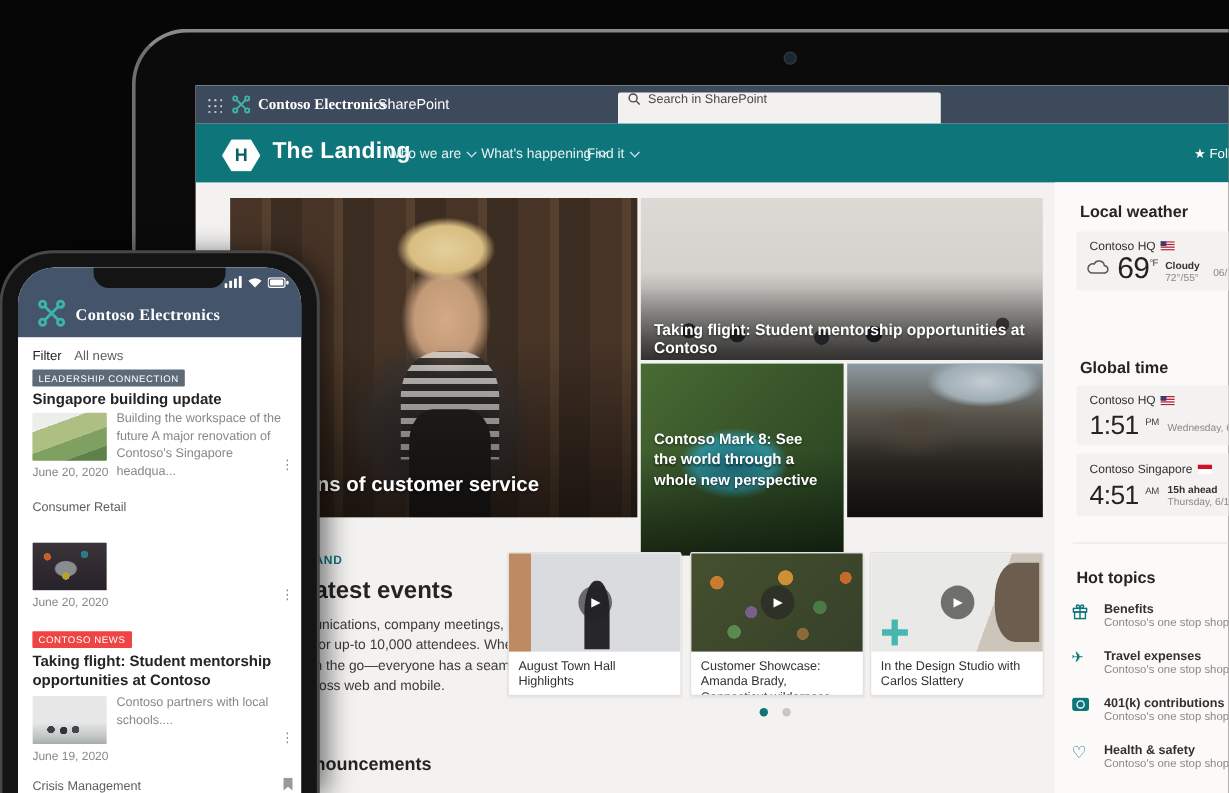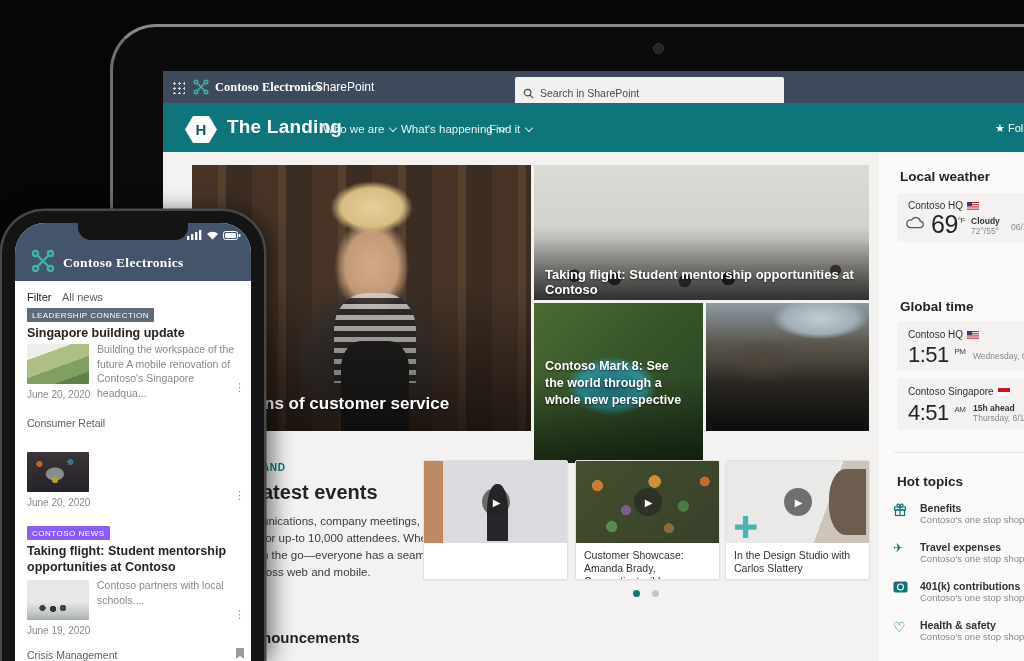--- a/index.html
+++ b/index.html
@@ -13,21 +13,21 @@
   .tab-cam{left:540px;top:16px;width:9px;height:9px;border-radius:50%;background:#1d2730;border:1px solid #2e3a44;}
   .screen{left:163px;top:71px;width:861px;height:590px;background:#f3f2f1;overflow:hidden;}
 
   
   .suitebar{left:0;top:0;width:861px;height:32px;background:#3d4a5b;}
   .waffle{left:9px;top:10px;width:13px;height:13px;
           background-image:radial-gradient(#cfd6dd 1.1px,transparent 1.2px);background-size:5px 5px;}
   .brand{color:#fff;font-family:"Liberation Serif",serif;font-weight:bold;font-size:12.5px;}
   .sp-label{color:#fff;font-size:12px;}
   .searchbox{left:352px;top:6px;width:269px;height:32px;background:#f2f1f0;border-radius:2px;
-             display:flex;align-items:center;gap:6px;padding-left:8px;box-sizing:border-box;}
+             display:flex;gap:6px;padding-left:8px;box-sizing:border-box;}
   .searchbox span{font-size:10.5px;color:#4a4a4a;}
 
   
   .tealbar{left:0;top:32px;width:861px;height:49px;background:#0e767a;}
   .hex{left:22px;top:13px;width:32px;height:27px;background:#fff;
        clip-path:polygon(25% 0,75% 0,100% 50%,75% 100%,25% 100%,0 50%);
        display:flex;align-items:center;justify-content:center;color:#0b5e62;font-weight:bold;font-size:15px;}
   .site-title{left:64px;top:13px;color:#fff;font-size:19px;font-weight:bold;letter-spacing:.2px;}
   .navitem{top:20px;color:#e8f2f2;font-size:11.5px;}
   .chev{display:inline-block;width:5px;height:5px;border-right:1.4px solid #d5e6e6;border-bottom:1.4px solid #d5e6e6;
@@ -214,20 +214,21 @@
       <div class="ev-line">ross web and mobile.</div>
     </div>
 
     <div class="abs ecard" style="left:260px">
       <div class="eimg eimg1">
         <div class="fig-woman"></div>
         <div class="play">
             <span>▶</span>
           </div>
       </div>
+      <div class="elabel">August Town Hall Highlights</div>
     </div>
     <div class="abs ecard" style="left:412px">
       <div class="eimg eimg2">
         <div class="play">
             <span>▶</span>
           </div>
       </div>
       <div class="elabel">Customer Showcase: Amanda Brady, Connecticut wilderness</div>
     </div>
     <div class="abs ecard" style="left:562px">
@@ -369,32 +370,32 @@
       <div class="abs" style="left:12px;top:64px">
         <span class="pfilter-b">Filter</span>
         <span class="pfilter-v" style="margin-left:6px">All news</span>
       </div>
 
       <div class="abs badge" style="left:12px;top:85px;background:#5d6a78">LEADERSHIP CONNECTION</div>
       <div class="abs ptitle" style="left:12px;top:102px">Singapore building update</div>
       <div class="abs pthumb thumb1" style="left:12px;top:121px"></div>
       <div class="abs psnip" style="left:82px;top:119px;width:145px">
         <div>Building the workspace of the</div>
-          <div>future A mobile renovation of</div>
+          <div>future A major renovation of</div>
           <div>Contoso's Singapore headqua...</div>
       </div>
       <div class="abs pdate" style="left:12px;top:166px">June 20, 2020</div>
       <div class="abs pdots" style="left:219px;top:158px">⋮</div>
 
       <div class="abs pcat" style="left:12px;top:194px">Consumer Retail</div>
       <div class="abs pthumb thumb2" style="left:12px;top:229px"></div>
       <div class="abs pdate" style="left:12px;top:274px">June 20, 2020</div>
       <div class="abs pdots" style="left:219px;top:266px">⋮</div>
 
-      <div class="abs badge" style="left:12px;top:303px;background:#8b5cf6">CONTOSO NEWS</div>
+      <div class="abs badge" style="left:12px;top:303px;background:#ef4444">CONTOSO NEWS</div>
       <div class="abs ptitle" style="left:12px;top:320px;width:205px">Taking flight: Student mentorship opportunities at Contoso</div>
       <div class="abs pthumb thumb3" style="left:12px;top:357px"></div>
       <div class="abs psnip" style="left:82px;top:355px;width:148px">
         <div>Contoso partners with local</div>
           <div>schools....</div>
       </div>
       <div class="abs pdots" style="left:219px;top:385px">⋮</div>
       <div class="abs pdate" style="left:12px;top:402px">June 19, 2020</div>
 
       <div class="abs pcat" style="left:12px;top:426px">Crisis Management</div>

